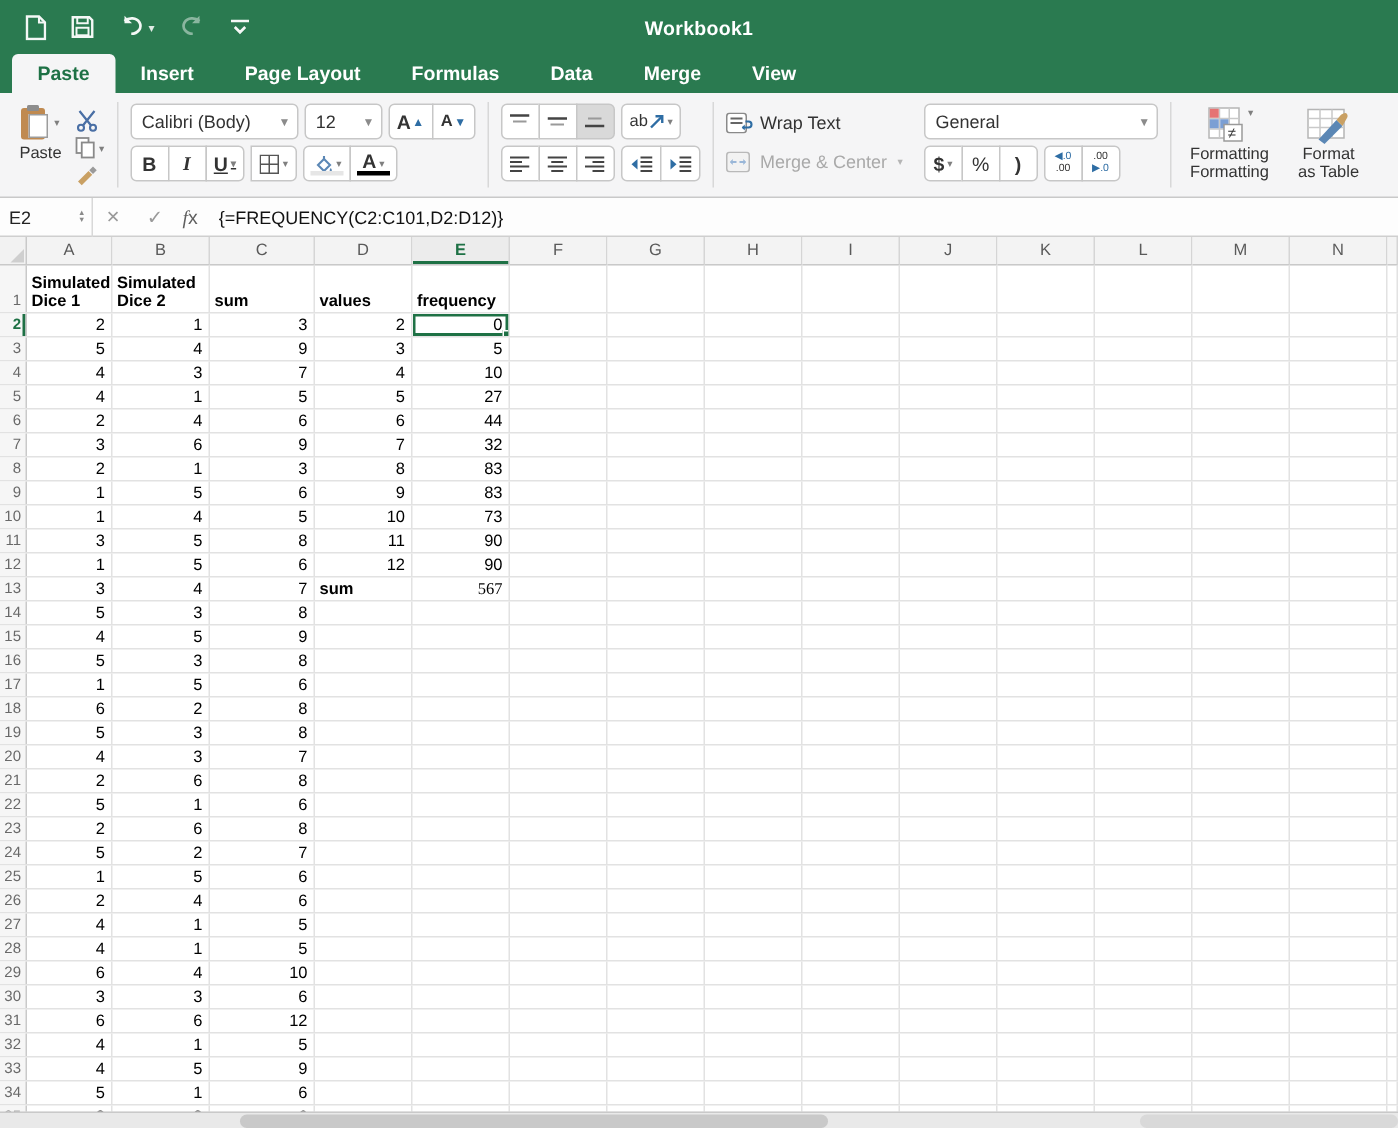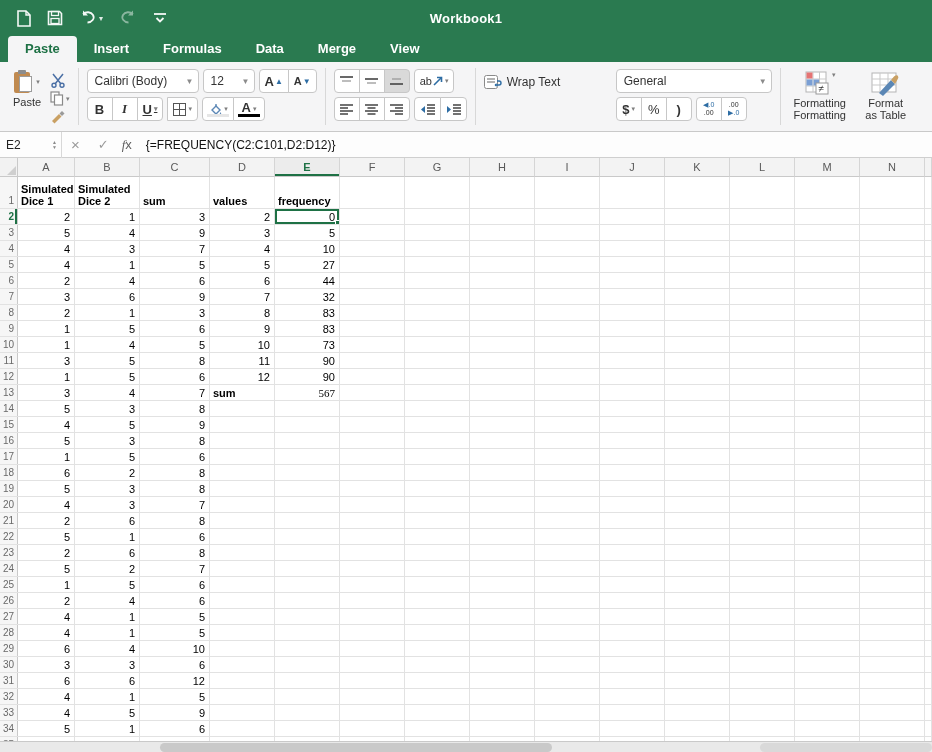--- a/index.html
+++ b/index.html
@@ -179,20 +179,21 @@
           <path d="M3.5 6 L7 9.5 L10.5 6" fill="none" stroke="#fff" stroke-width="1.8"></path>
         </svg>
     </span>
   </div>
   <div class="tb-title">Workbook1</div>
 </div>
 
 <div class="tabbar">
     <div class="tab active">Paste</div>
     <div class="tab">Insert</div>
+    <div class="tab">Page Layout</div>
     <div class="tab">Formulas</div>
     <div class="tab">Data</div>
     <div class="tab">Merge</div>
     <div class="tab">View</div>
   </div>
 
 <div class="ribbon">
 
   <div class="rgroup" style="flex-direction:row; padding-top:8px;">
     <div class="paste">
@@ -369,20 +370,31 @@
       <span class="wicon">
         <svg width="18" height="14" viewBox="0 0 18 14">
             <rect x="0.5" y="0.5" width="13" height="13" rx="2" fill="#fff" stroke="#8a8a8a"></rect>
             <path d="M3 4 h8 M3 7 h8" stroke="#666" stroke-width="1.2"></path>
             <path d="M11 10 h4 a2 2 0 0 0 0-4 h-2" fill="none" stroke="#2e6da4" stroke-width="1.4"></path>
             <path d="M12.5 8 L10.5 10 L12.5 12 Z" fill="#2e6da4"></path>
           </svg>
       </span>
       <span>Wrap Text</span>
     </div>
+    <div class="wmrow dim">
+      <span class="wicon">
+        <svg width="18" height="14" viewBox="0 0 18 14">
+            <rect x="0.5" y="0.5" width="15" height="13" rx="2" fill="#f2f2f2" stroke="#b9b9b9"></rect>
+            <path d="M4 7 L7 7 M12 7 L9 7" stroke="#9ab7d8" stroke-width="1.4"></path>
+            <path d="M4.5 5 L2.5 7 L4.5 9 Z M11.5 5 L13.5 7 L11.5 9 Z" fill="#9ab7d8"></path>
+          </svg>
+      </span>
+      <span>Merge &amp; Center</span>
+      <span class="minicaret" style="color:#b5b5b5">▾</span>
+    </div>
   </div>
 
   <div class="rgroup">
     <div class="rrow">
       <div class="combo" style="width:156px">
         <span class="cval">General</span>
         <span class="caret">▼</span>
       </div>
     </div>
     <div class="rrow">

